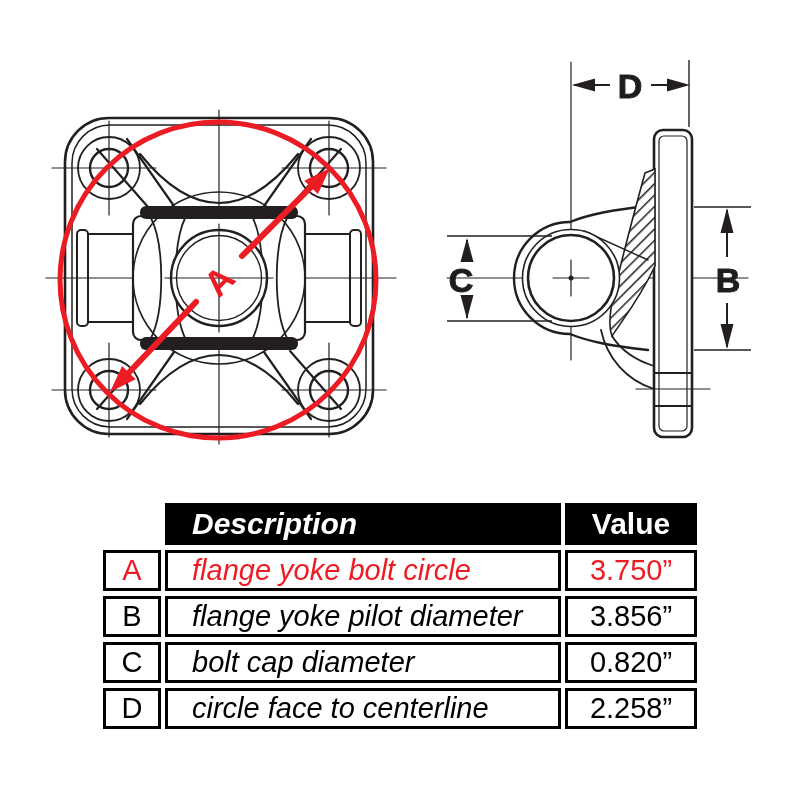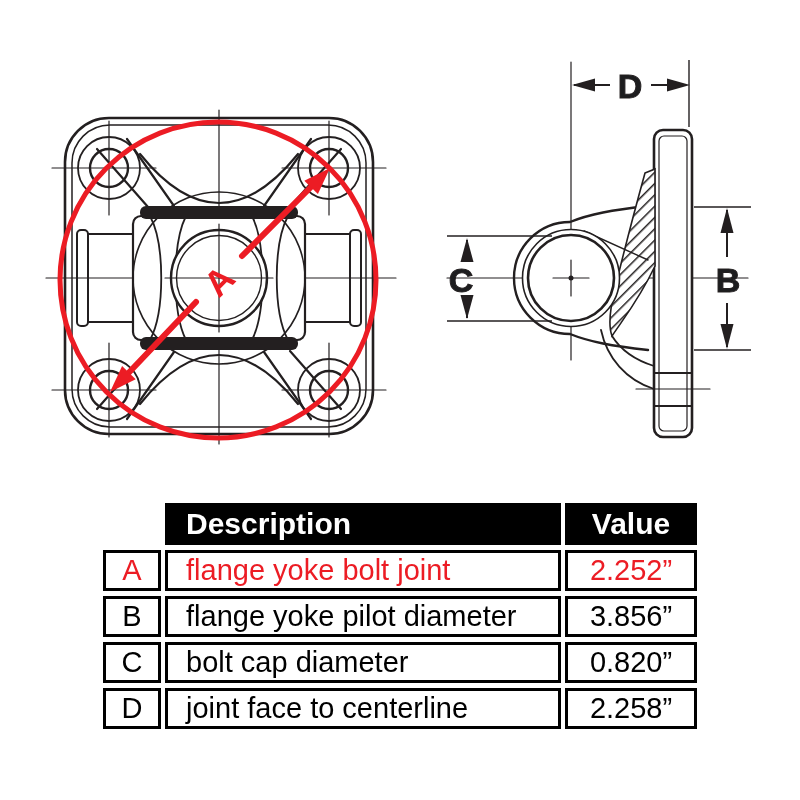--- a/index.html
+++ b/index.html
@@ -18,21 +18,21 @@
   }
   .cell{
     border:3px solid #000;box-sizing:border-box;background:#fff;
     display:flex;align-items:center;color:#000;
     font-size:29px;line-height:1;
   }
   .cell.spacer{border:none;background:transparent;}
   .cell.head{
     background:#000;color:#fff;font-weight:bold;font-size:30px;border-color:#000;
   }
-  .cell.desc{justify-content:flex-start;padding-left:18px;}
+  .cell.desc{justify-content:flex-start;padding-left:24px;font-style:italic;}
   .cell.center{justify-content:center;}
   .cell.red{color:#EC1C24;}
   .dimlabel{font-family:"Liberation Sans",sans-serif;font-weight:bold;font-size:34px;fill:#1d1d1f;}
   .redlabel{font-family:"Liberation Sans",sans-serif;font-weight:bold;font-size:36px;}
 </style>
 </head>
 <body>
 
 <svg id="drawing" width="800" height="485" viewBox="0 0 800 485">
   <defs>
@@ -188,27 +188,27 @@
     <text class="dimlabel" x="728" y="280" text-anchor="middle" dominant-baseline="central">B</text>
   </g>
 </svg>
 
 <div class="dim-table">
   <div class="cell spacer"></div>
   <div class="cell head desc">Description</div>
   <div class="cell head center">Value</div>
 
   <div class="cell center red">A</div>
-  <div class="cell desc red">flange yoke bolt joint</div>
-  <div class="cell center red">2.252”</div>
+  <div class="cell desc red">flange yoke bolt circle</div>
+  <div class="cell center red">3.750”</div>
 
   <div class="cell center">B</div>
   <div class="cell desc">flange yoke pilot diameter</div>
   <div class="cell center">3.856”</div>
 
   <div class="cell center">C</div>
   <div class="cell desc">bolt cap diameter</div>
   <div class="cell center">0.820”</div>
 
   <div class="cell center">D</div>
-  <div class="cell desc">joint face to centerline</div>
+  <div class="cell desc">circle face to centerline</div>
   <div class="cell center">2.258”</div>
 </div>
 
 </body></html>

